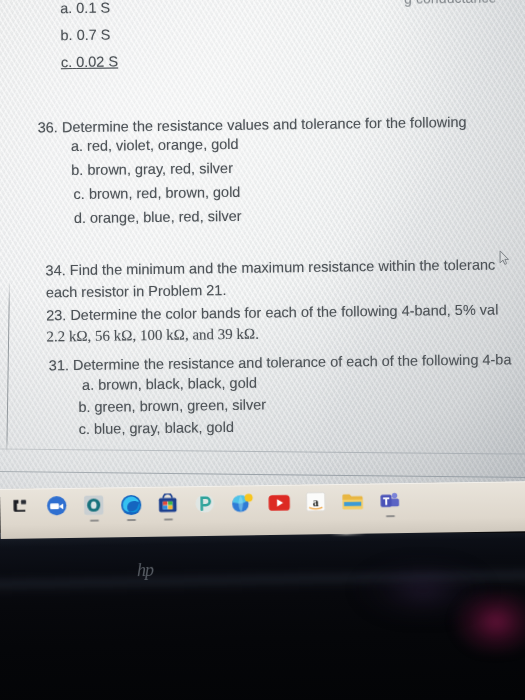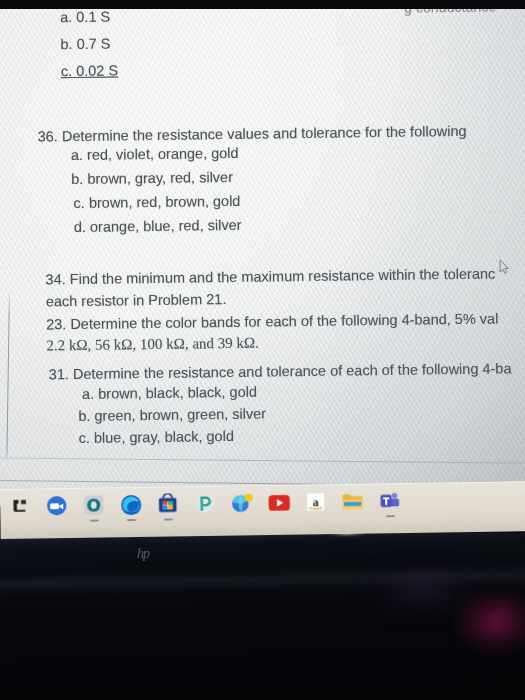--- a/index.html
+++ b/index.html
@@ -35,21 +35,20 @@
     overflow: hidden;
     background:
       linear-gradient(113deg,
         #e9eaea 0%,
         #eeeff0 16%,
         #f2f3f3 34%,
         #eef0f0 52%,
         #e7e9ea 70%,
         #eceded 86%,
         #e4e6e7 100%);
-    margin-top: 9px;
   }
   
   #screen::before {
     content: "";
     position: absolute;
     inset: -40px;
     background:
       repeating-linear-gradient(58deg,
         rgba(255,255,255,0.50) 0px,
         rgba(255,255,255,0.50) 1px,
@@ -235,25 +234,25 @@
     top: 38px;
     width: 560px;
     height: 18px;
     background: linear-gradient(180deg, rgba(70,78,95,0.00) 0%, rgba(58,66,82,0.30) 45%, rgba(30,35,46,0.00) 100%);
     transform: rotate(-1deg);
     filter: blur(3px);
   }
   #hp-logo {
     position: absolute;
     left: 137px;
-    top: 546px;
+    top: 560px;
     z-index: 3;
     font-family: "Liberation Serif", serif;
     font-style: italic;
-    font-size: 14px;
+    font-size: 18px;
     letter-spacing: -1px;
     color: rgba(176,183,192,0.45);
     filter: blur(0.6px);
     transform: rotate(-1deg);
     user-select: none;
   }
   
   .glow-magenta {
     position: absolute;
     right: -6px;

